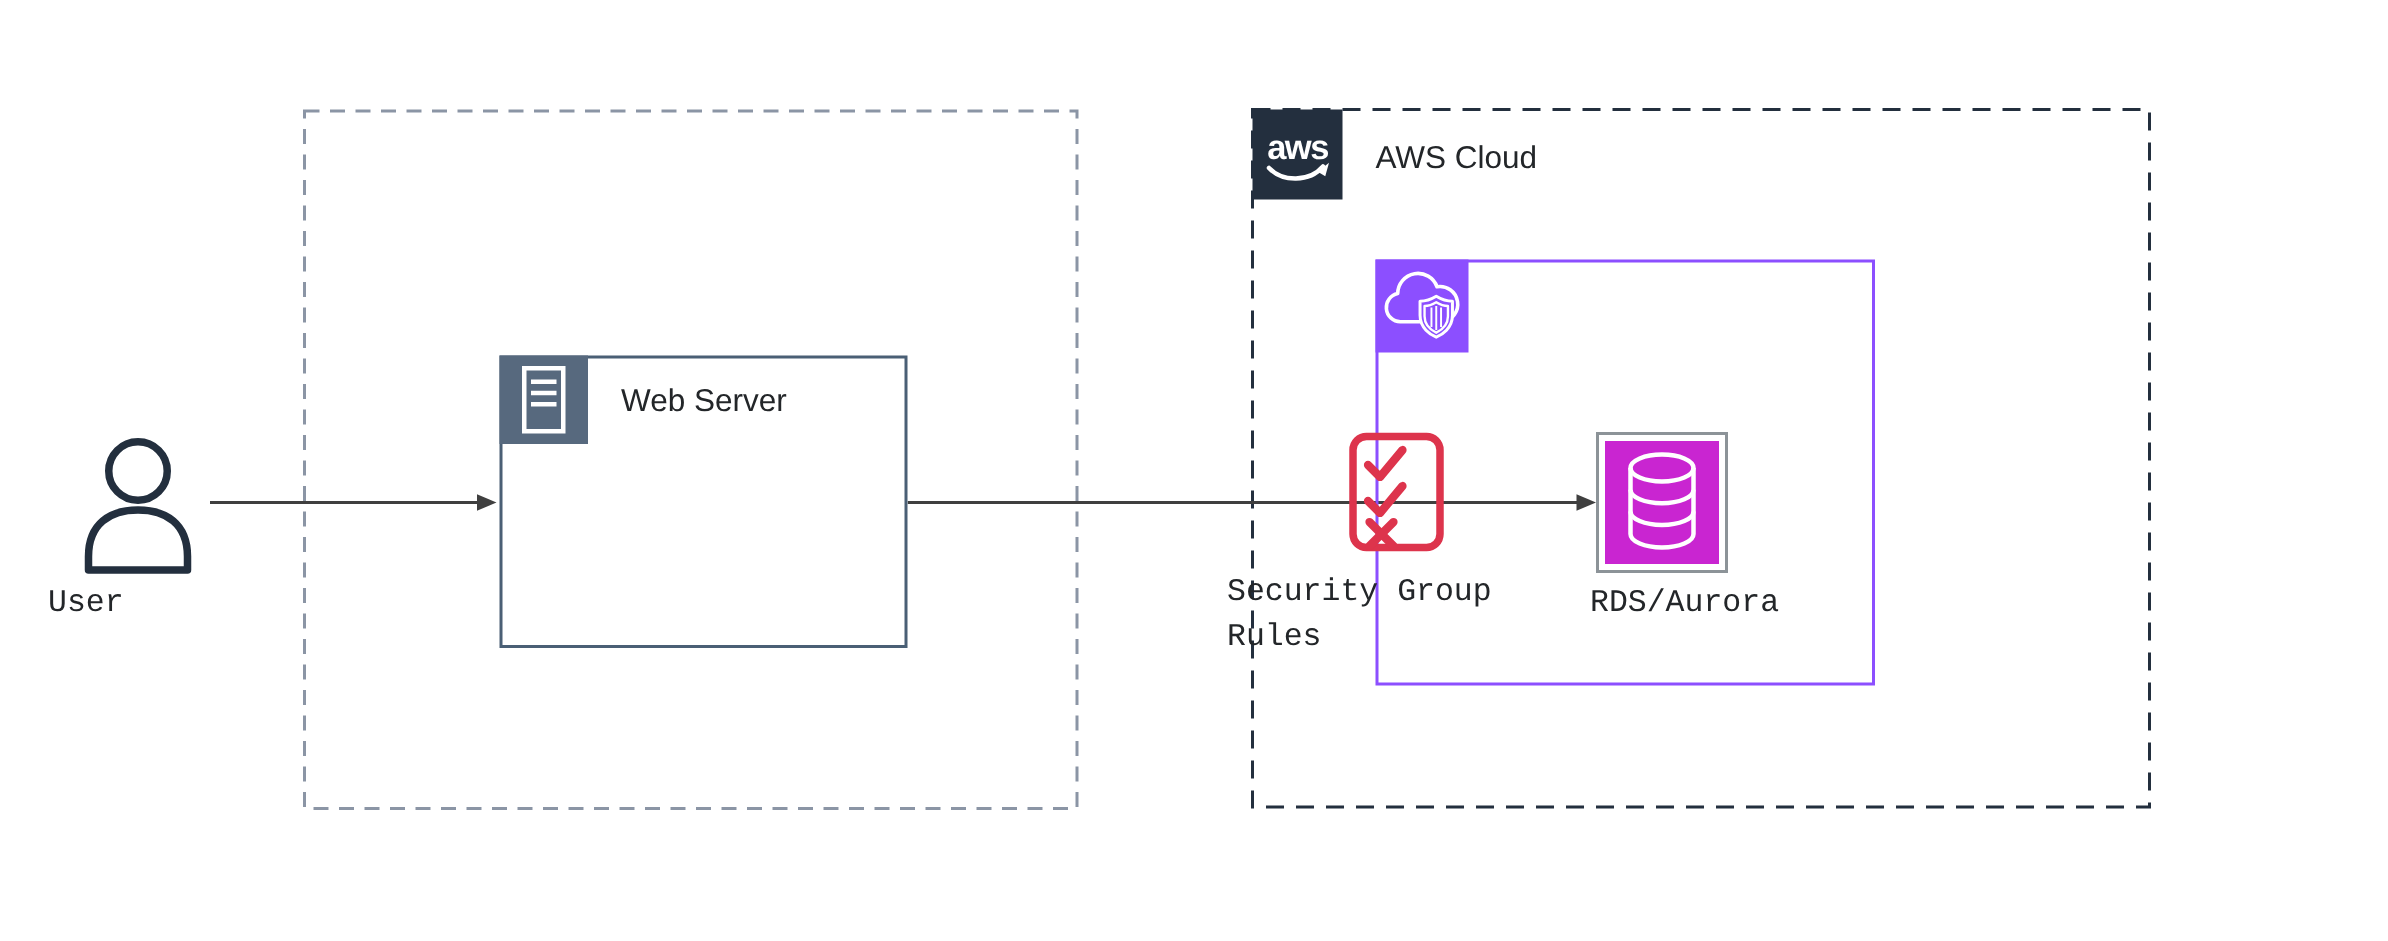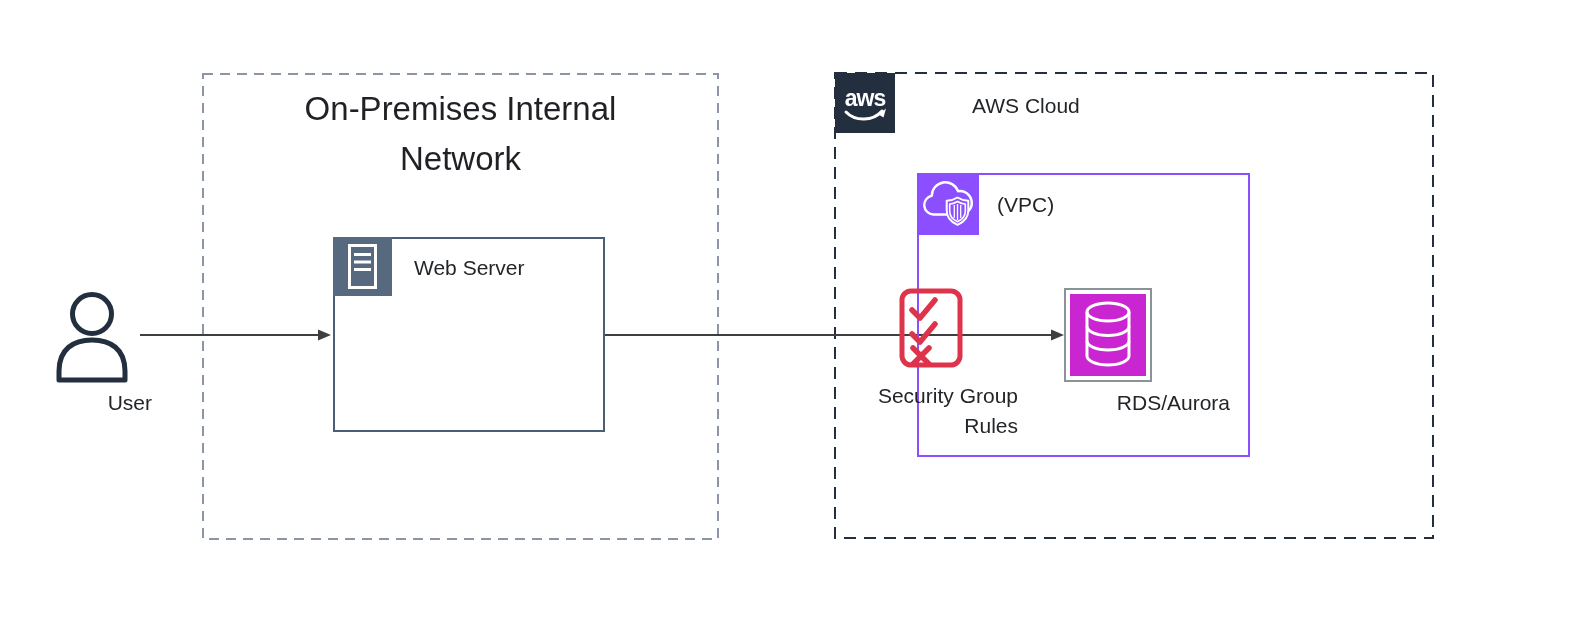--- a/index.html
+++ b/index.html
@@ -1,31 +1,31 @@
 <!DOCTYPE html>
 <html><head>
 <meta charset="utf-8">
 <style>
   html,body{margin:0;padding:0;background:#ffffff;}
   #canvas{position:relative;width:1592px;height:627px;background:#ffffff;overflow:hidden;
           font-family:"Liberation Sans","DejaVu Sans",sans-serif;color:#222426;}
   .abs{position:absolute;}
   #connectors{position:absolute;left:0;top:0;z-index:1;}
   .node-label{font-size:21px;line-height:30px;color:#232629;z-index:4;}
-  .centered{text-align:right;}
+  .centered{text-align:left;font-family:Liberation Mono, monospace;}
   #onprem-title{left:203px;top:84px;width:515px;text-align:center;
                 font-size:33px;line-height:50px;color:#1f2125;z-index:2;}
   #webserver-box{left:333px;top:237px;width:272px;height:195px;box-sizing:border-box;
                  border:2px solid #4a5f75;background:#ffffff;z-index:2;}
   #webserver-icon{left:333px;top:237px;width:59px;height:59px;background:#57697e;z-index:3;}
   #webserver-label{left:414px;top:253px;z-index:3;text-align:center;}
   #user-icon{left:50px;top:287px;width:84px;height:96px;z-index:2;}
   #user-label{left:32px;top:388px;width:120px;z-index:2;}
   #aws-logo{left:835px;top:73px;width:60px;height:60px;background:#232f3e;z-index:3;}
-  #aws-label{left:972px;top:91px;z-index:2;}
+  #aws-label{left:917px;top:91px;z-index:2;}
   #vpc-box{left:917px;top:173px;width:333px;height:284px;box-sizing:border-box;
            border:2px solid #8c4fff;background:transparent;z-index:2;}
   #vpc-icon{left:917px;top:173px;width:62px;height:62px;background:#8c4fff;z-index:3;}
   #vpc-label{left:997px;top:190px;width:250px;z-index:3;}
   #sg-icon{left:899px;top:288px;width:64px;height:80px;z-index:5;}
   #sg-label{left:818px;top:381px;width:200px;z-index:4;}
   #rds-box{left:1064px;top:288px;width:88px;height:94px;box-sizing:border-box;
            border:2px solid #8c9398;background:#ffffff;z-index:3;}
   #rds-inner{position:absolute;left:4px;top:4px;right:4px;bottom:4px;background:#c925d1;}
   #rds-label{left:1060px;top:388px;width:170px;z-index:4;}
@@ -47,24 +47,20 @@
       <polygon points="1064,335 1051,329.5 1051,340.5" fill="#3f3f3f"></polygon>
     </g>
   </svg>
 
   <svg class="abs" id="user-icon" viewBox="0 0 84 96">
     <path d="M9,93 v-9 c0,-22 14.5,-31 33,-31 c18.5,0 33,9 33,31 v9 z" fill="#ffffff" stroke="#232f3e" stroke-width="5" stroke-linejoin="round"></path>
     <circle cx="42" cy="27" r="19.5" fill="#ffffff" stroke="#232f3e" stroke-width="5"></circle>
   </svg>
   <div class="abs node-label centered" id="user-label">User</div>
 
-  <div class="abs" id="onprem-title">
-    <div>On-Premises Internal</div>
-    <div>Network</div>
-  </div>
 
   <div class="abs" id="webserver-box"></div>
   <svg class="abs" id="webserver-icon" viewBox="0 0 59 59">
     <rect x="16.5" y="8.5" width="26" height="42" fill="none" stroke="#ffffff" stroke-width="3"></rect>
     <line x1="21" y1="17.5" x2="38" y2="17.5" stroke="#ffffff" stroke-width="3"></line>
     <line x1="21" y1="25" x2="38" y2="25" stroke="#ffffff" stroke-width="3"></line>
     <line x1="21" y1="32.5" x2="38" y2="32.5" stroke="#ffffff" stroke-width="3"></line>
   </svg>
   <div class="abs node-label" id="webserver-label">Web Server</div>
 
@@ -80,21 +76,20 @@
     <path d="M16.5,41.5 A9.5,9.5 0 0 1 14.8,22.7 A13.5,13.5 0 0 1 41,18.2 A8.8,8.8 0 0 1 45,41.5 Z" fill="none" stroke="#ffffff" stroke-width="2.4" stroke-linejoin="round"></path>
     <path d="M40.5,24.5 c3.8,2.3 7.6,3.3 10.8,3.3 v9.4 c0,8.6 -7,13 -10.8,14.6
              c-3.8,-1.6 -10.8,-6 -10.8,-14.6 v-9.4 c3.2,0 7,-1 10.8,-3.3 z" fill="#8c4fff" stroke="#ffffff" stroke-width="2" stroke-linejoin="round"></path>
     <path d="M40.5,28.5 c2.8,1.7 5.6,2.5 7.8,2.5 v6.9 c0,6.3 -5.1,9.6 -7.8,10.9
              c-2.7,-1.3 -7.8,-4.6 -7.8,-10.9 v-6.9 c2.2,0 5,-0.8 7.8,-2.5 z" fill="none" stroke="#ffffff" stroke-width="1.6" stroke-linejoin="round"></path>
     <line x1="37.3" y1="32" x2="37.3" y2="45" stroke="#ffffff" stroke-width="1.3"></line>
     <line x1="40.5" y1="31" x2="40.5" y2="47" stroke="#ffffff" stroke-width="1.3"></line>
     <line x1="43.7" y1="32" x2="43.7" y2="45" stroke="#ffffff" stroke-width="1.3"></line>
   </svg>
   <div class="abs node-label" id="vpc-label">
-    <div>(VPC)</div>
   </div>
 
   <svg class="abs" id="sg-icon" viewBox="0 0 64 80">
     <rect x="3" y="3" width="58" height="74" rx="9" fill="none" stroke="#dd344c" stroke-width="5"></rect>
     <polyline points="13,22 21,30 36,12" fill="none" stroke="#dd344c" stroke-width="5.5" stroke-linecap="round" stroke-linejoin="round"></polyline>
     <polyline points="13,46 21,54 36,36" fill="none" stroke="#dd344c" stroke-width="5.5" stroke-linecap="round" stroke-linejoin="round"></polyline>
     <g>
       <line x1="14" y1="60" x2="30" y2="76" stroke="#dd344c" stroke-width="5.5" stroke-linecap="round"></line>
       <line x1="30" y1="60" x2="14" y2="76" stroke="#dd344c" stroke-width="5.5" stroke-linecap="round"></line>
     </g>

